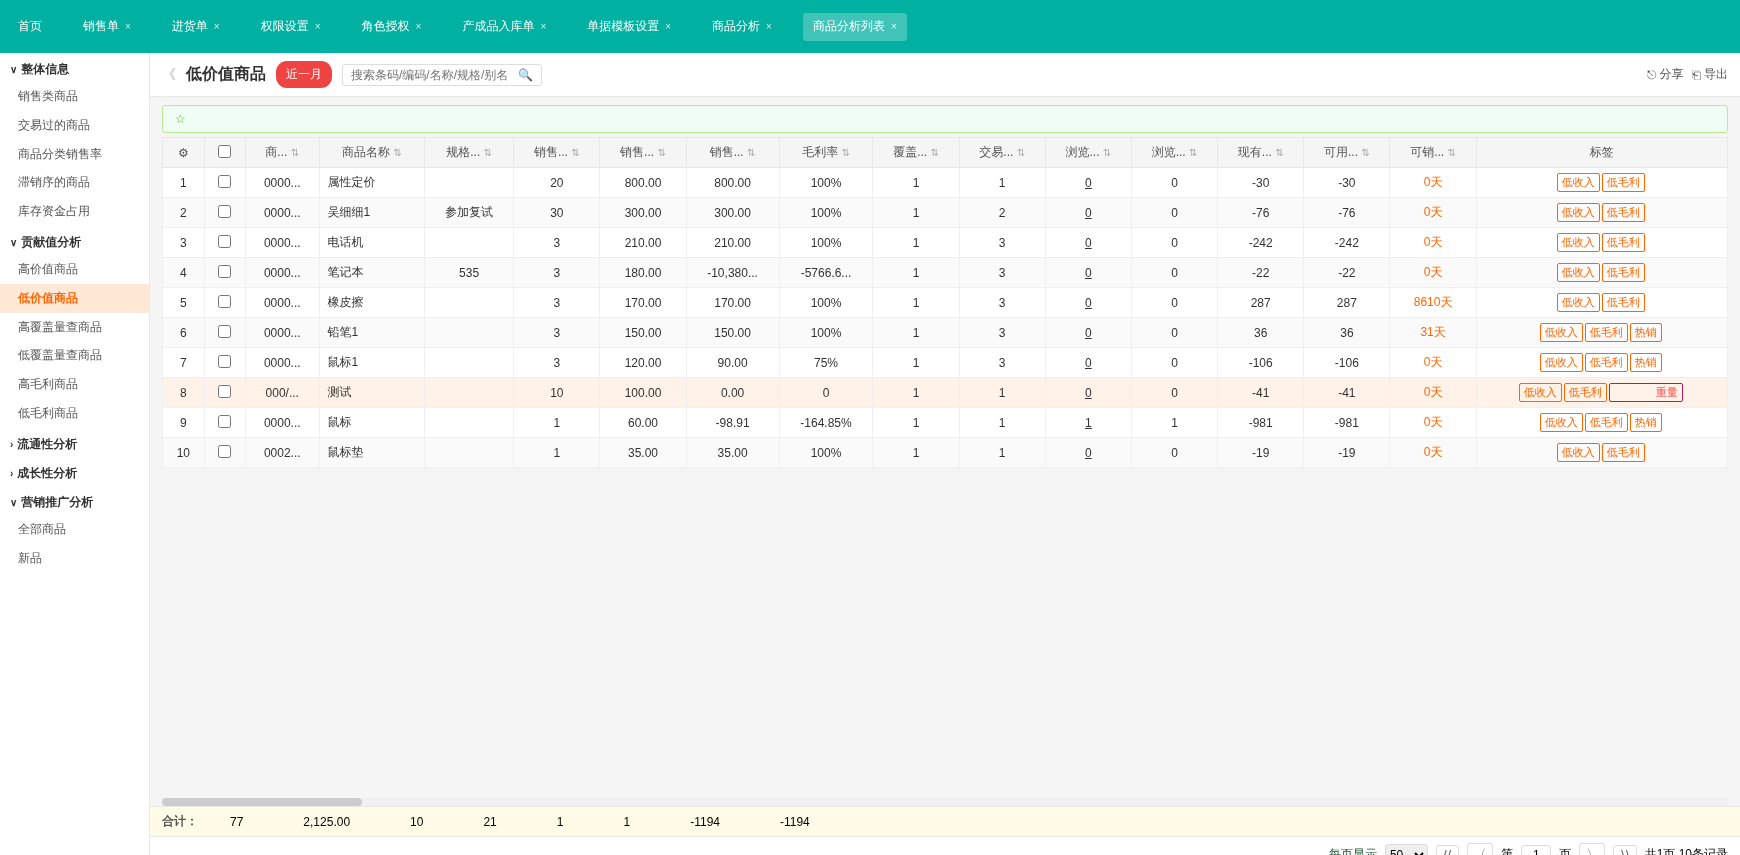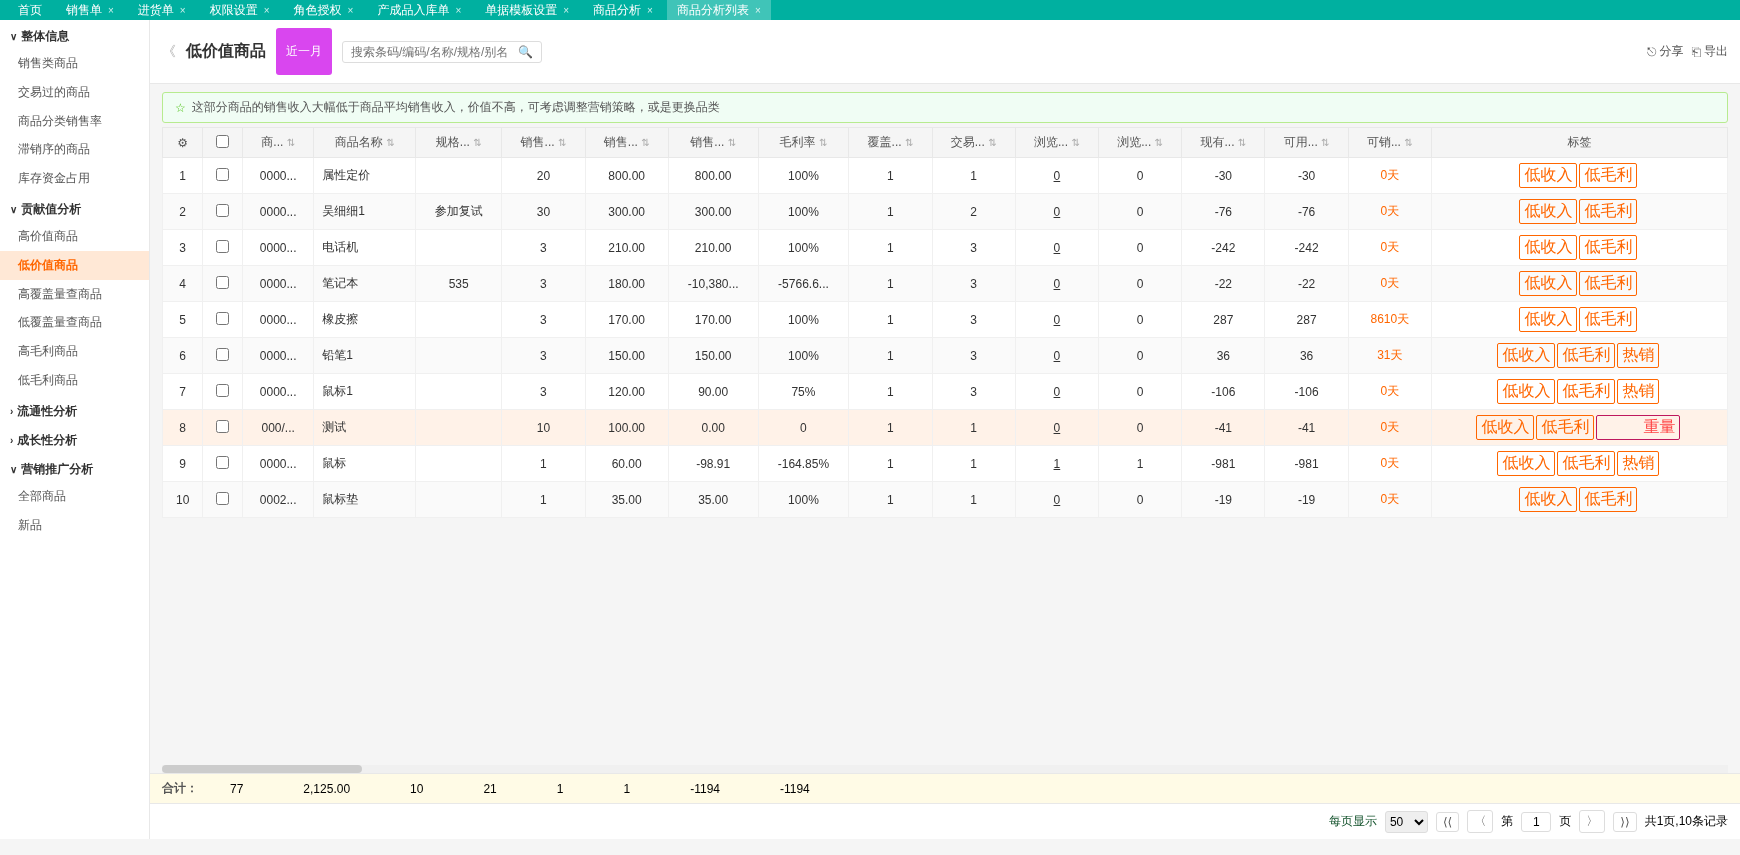--- a/index.html
+++ b/index.html
@@ -1,25 +1,25 @@
 <!DOCTYPE html>
 <html><head>
   <meta charset="utf-8">
   <style>
     * { box-sizing: border-box; margin: 0; padding: 0; font-family: 'Microsoft YaHei', Arial, sans-serif; font-size: 12px; }
     body { background: #f5f5f5; overflow: hidden; }
 
     
     .top-nav {
       background: #00b0a0;
-      height: 20px;
+      height: 53px;
       display: flex;
       align-items: center;
       padding: 0 8px;
-      gap: 4px;
+      gap: 21px;
     }
     .nav-item {
       color: white;
       padding: 4px 10px;
       cursor: pointer;
       border-radius: 3px;
       white-space: nowrap;
       display: flex;
       align-items: center;
       gap: 4px;
@@ -77,25 +77,25 @@
       align-items: center;
       gap: 10px;
       border-bottom: 1px solid #e8e8e8;
     }
     .page-title {
       font-size: 16px;
       font-weight: bold;
       color: #333;
     }
     .filter-btn {
-      background: #d946ef;
+      background: #ef4444;
       color: white;
       border: none;
-      border-radius: 3px;
-      padding: 15px 10px;
+      border-radius: 11px;
+      padding: 5px 10px;
       cursor: pointer;
       font-size: 12px;
     }
     .search-box {
       border: 1px solid #ddd;
       border-radius: 3px;
       padding: 3px 8px;
       width: 200px;
       color: #999;
       outline: none;
@@ -178,21 +178,21 @@
       border: 1px solid #f0f0f0;
       text-align: center;
       color: #333;
     }
     td.text-left { text-align: left; }
 
     .tag {
       display: inline-block;
       padding: 1px 4px;
       border-radius: 2px;
-      font-size: 16px;
+      font-size: 11px;
       margin-right: 2px;
     }
     .tag-orange { color: #ff6600; border: 1px solid #ff6600; }
     .tag-red { color: #ff4444; border: 1px solid #be185d; padding-left: 46px; }
 
     .link-underline { text-decoration: underline; color: #333; cursor: pointer; }
     .days-orange { color: #ff6600; }
 
     
     .table-footer {
@@ -397,21 +397,20 @@
         </div>
         <div class="action-btn">
           <span>⎗</span>
           <span>导出</span>
         </div>
       </div>
     </div>
 
     <div class="info-banner">
       <span class="info-icon">☆</span>
-      <span>这部分商品的销售收入大幅低于商品平均销售收入，价值不高，可考虑调整营销策略，或是更换品类</span>
     </div>
 
     <div class="table-container">
       <table>
         <thead>
           <tr>
             <th>⚙</th>
             <th><input type="checkbox" style=""></th>
             <th><span>商...</span> <span class="sort-icon">⇅</span></th>
             <th><span>商品名称</span> <span class="sort-icon">⇅</span></th>

